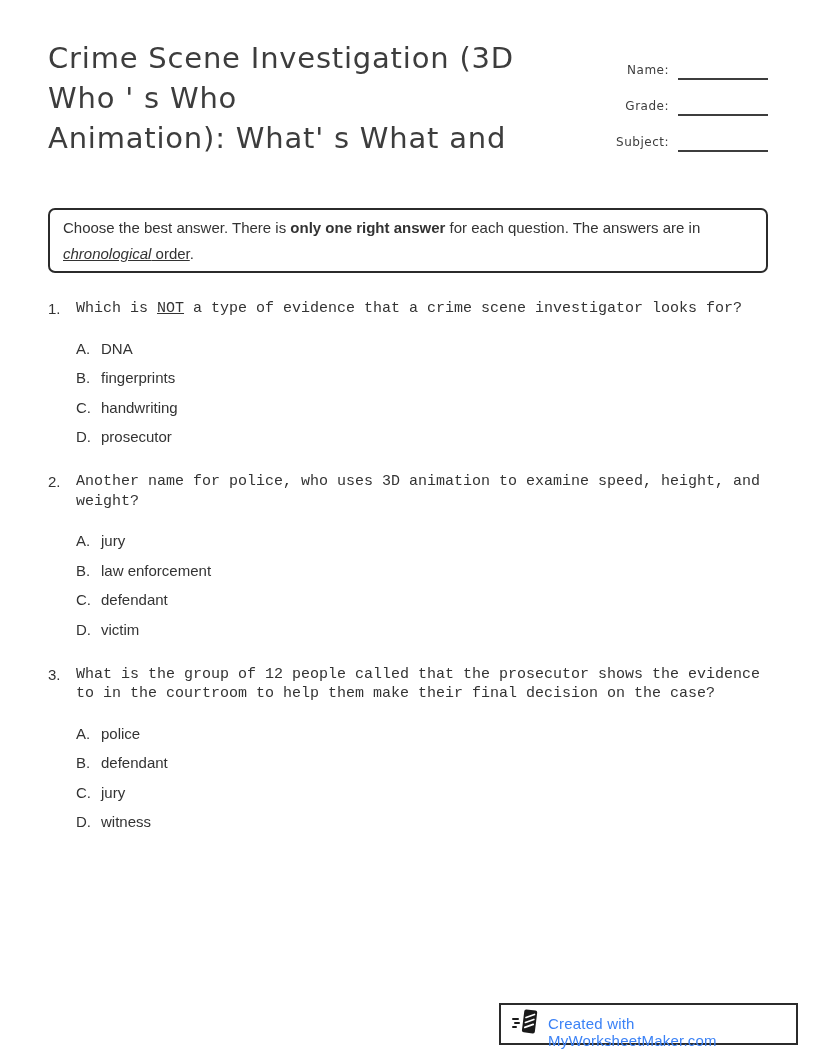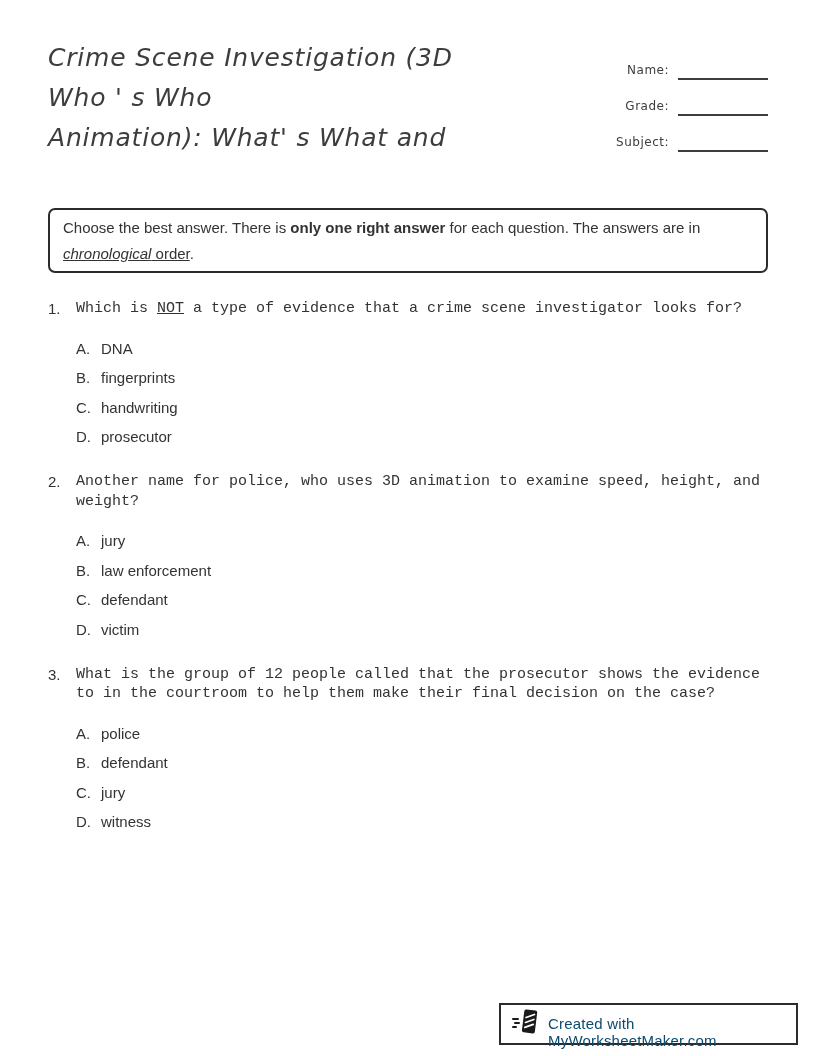--- a/index.html
+++ b/index.html
@@ -15,27 +15,26 @@
   }
   
   .header {
     display: flex;
     justify-content: space-between;
     padding: 0 48px;
     margin-top: 38px;
   }
   .title {
     font-family: "DejaVu Sans", sans-serif;
-    font-size: 25px;
+    font-size: 29px;
     font-weight: 500;
     line-height: 40px;
     letter-spacing: 0.8px;
     color: #3d3d3d;
     width: 556px;
-    font-style: italic;
   }
   .title-line { display: block; white-space: nowrap; }
   .fields {
     margin-top: 8px;
     width: 200px;
     flex-shrink: 0;
   }
   .field-row {
     display: flex;
     justify-content: flex-end;
@@ -83,21 +82,21 @@
     top: 1003px;
     width: 299px;
     height: 42px;
     border: 2px solid #2b2b2b;
     display: flex;
     align-items: center;
     padding: 0 10px 0 11px;
     background: #ffffff;
   }
   .footer-logo { flex-shrink: 0; margin-right: 9px; }
-  .footer-text { font-size: 15px; color: #0c4a6e; letter-spacing: 0.2px; margin-top: 16px; }
+  .footer-text { font-size: 15px; color: #3b82f6; letter-spacing: 0.2px; margin-top: 16px; }
 </style>
 </head>
 <body>
 
 <div class="page">
 
   <div class="header">
     <h1 class="title">
       <span class="title-line">Crime Scene Investigation (3D</span>
       <span class="title-line">Who ' s Who</span>

